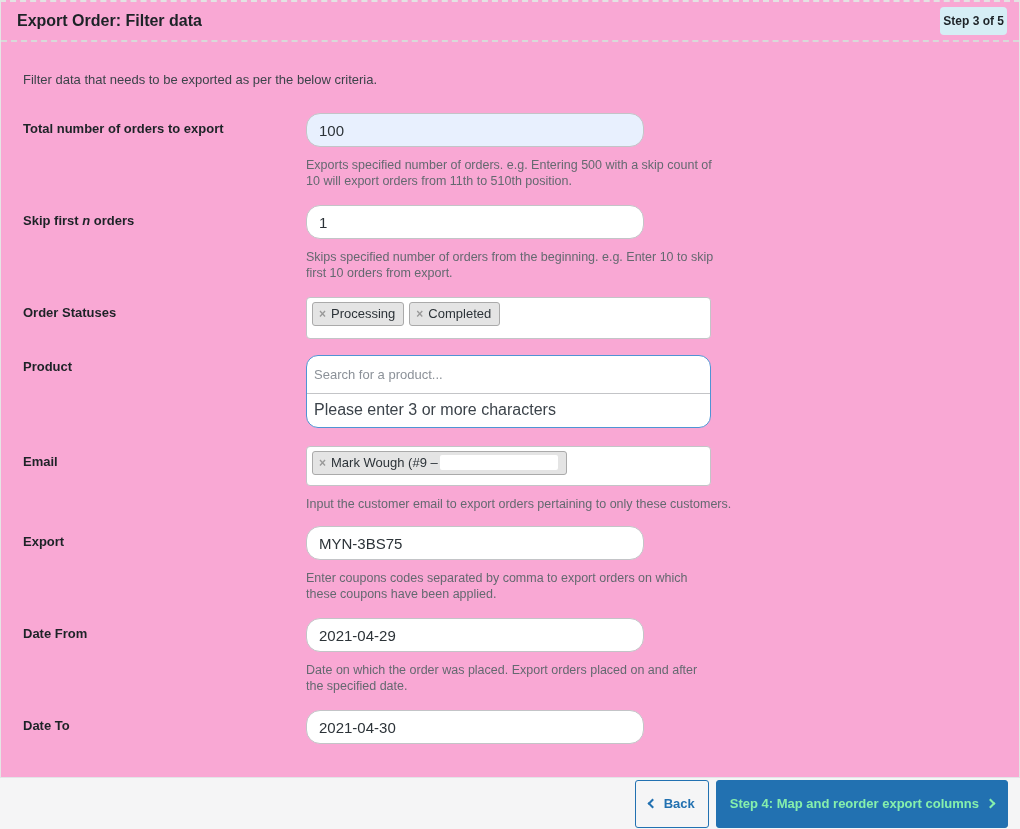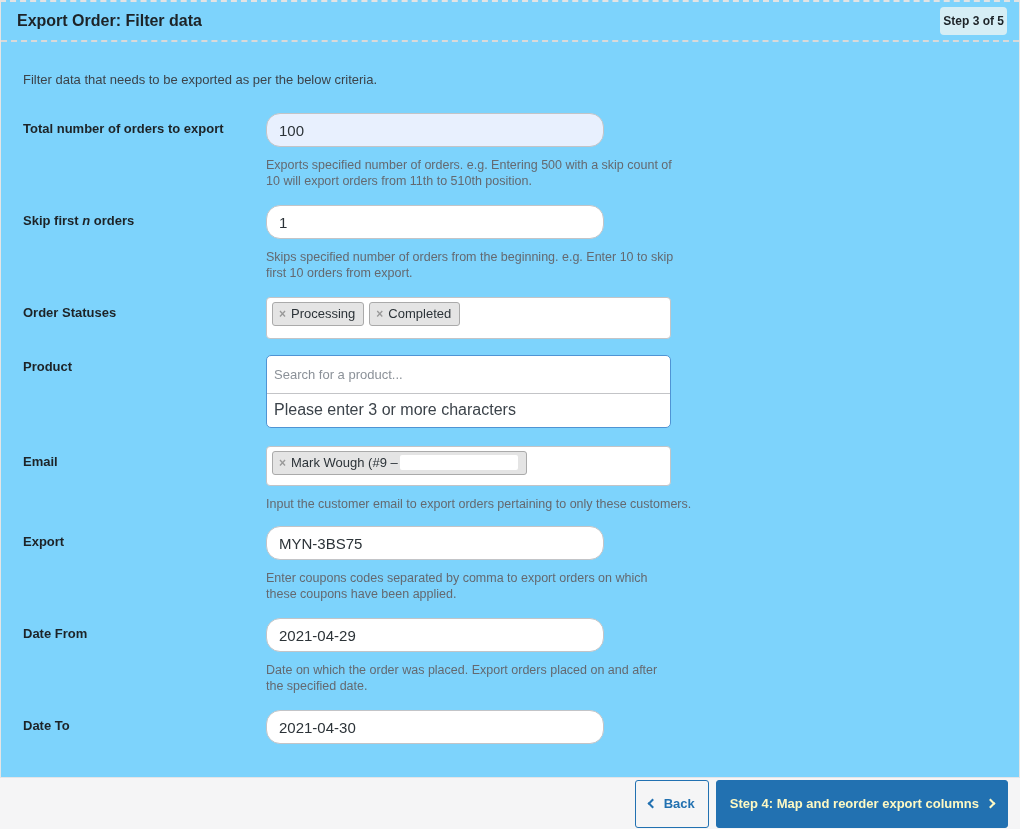--- a/index.html
+++ b/index.html
@@ -4,21 +4,21 @@
 <style>
   * { box-sizing: border-box; margin: 0; padding: 0; }
   html, body { width: 1020px; height: 829px; }
   body {
     font-family: "Liberation Sans", "DejaVu Sans", sans-serif;
     background: #f5f5f6;
     color: #1d2327;
     overflow: hidden;
   }
   .card {
-    background: #7dd3fc;
+    background: #f9a8d4;
     height: 777px;
     border-left: 1px solid #e5e5e5;
     border-right: 1px solid #e5e5e5;
     border-top: 2px dashed #e3e3e3;
     overflow: hidden;
   }
   .card-header {
     display: flex;
     align-items: center;
     justify-content: space-between;
@@ -41,20 +41,21 @@
   }
   .card-body { padding: 14px 16px 0 16px; margin-left: 6px; }
   .intro {
     font-size: 13px;
     color: #3c434a;
     margin: 16px 0 26px 0;
   }
   .field-row {
     display: flex;
     margin-bottom: 16px;
+    gap: 40px;
   }
   .label-col {
     width: 243px;
     flex: 0 0 243px;
     padding-top: 8px;
     font-size: 13px;
     font-weight: bold;
     color: #1d2327;
   }
   .label-col .it { font-style: italic; }
@@ -123,21 +124,21 @@
     vertical-align: middle;
   }
   
   .product-control { position: relative; height: 72px; }
   .product-widget {
     position: absolute;
     top: 0; left: 0;
     width: 405px;
     background: #fff;
     border: 1px solid #4f94d4;
-    border-radius: 5px;
+    border-radius: 12px;
     z-index: 2;
     overflow: hidden;
   }
   .product-search-row {
     height: 38px;
     display: flex;
     align-items: center;
     padding: 0 7px;
     border-bottom: 1px solid #c3c4c7;
   }
@@ -188,21 +189,21 @@
     font-family: "Liberation Sans", "DejaVu Sans", sans-serif;
   }
   .btn-secondary {
     background: #f5f5f6;
     border: 1px solid #2271b1;
     color: #2271b1;
   }
   .btn-primary {
     background: #2271b1;
     border: 1px solid #2271b1;
-    color: #fef9c3;
+    color: #86efac;
   }
   .chev {
     display: inline-block;
     width: 7px;
     height: 7px;
     border-top: 2px solid currentColor;
     border-right: 2px solid currentColor;
   }
   .chev-right { transform: rotate(45deg); }
   .chev-left { transform: rotate(-135deg); }

